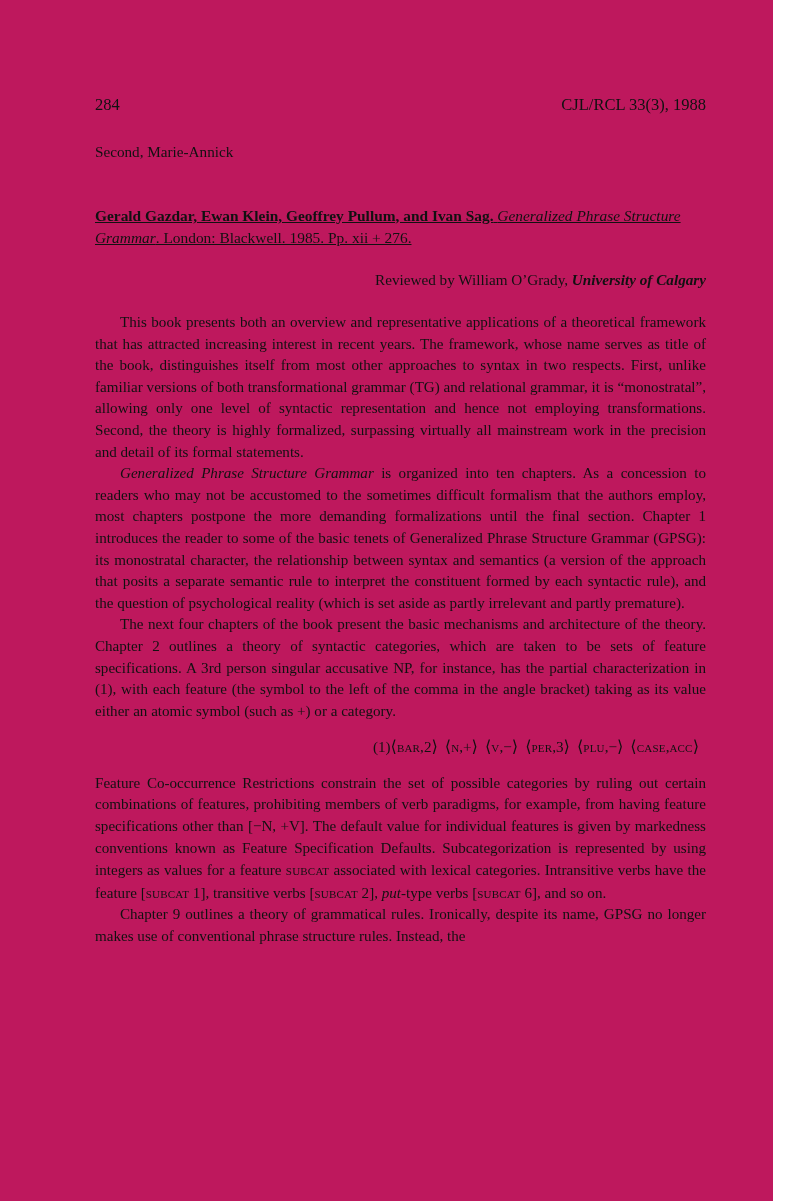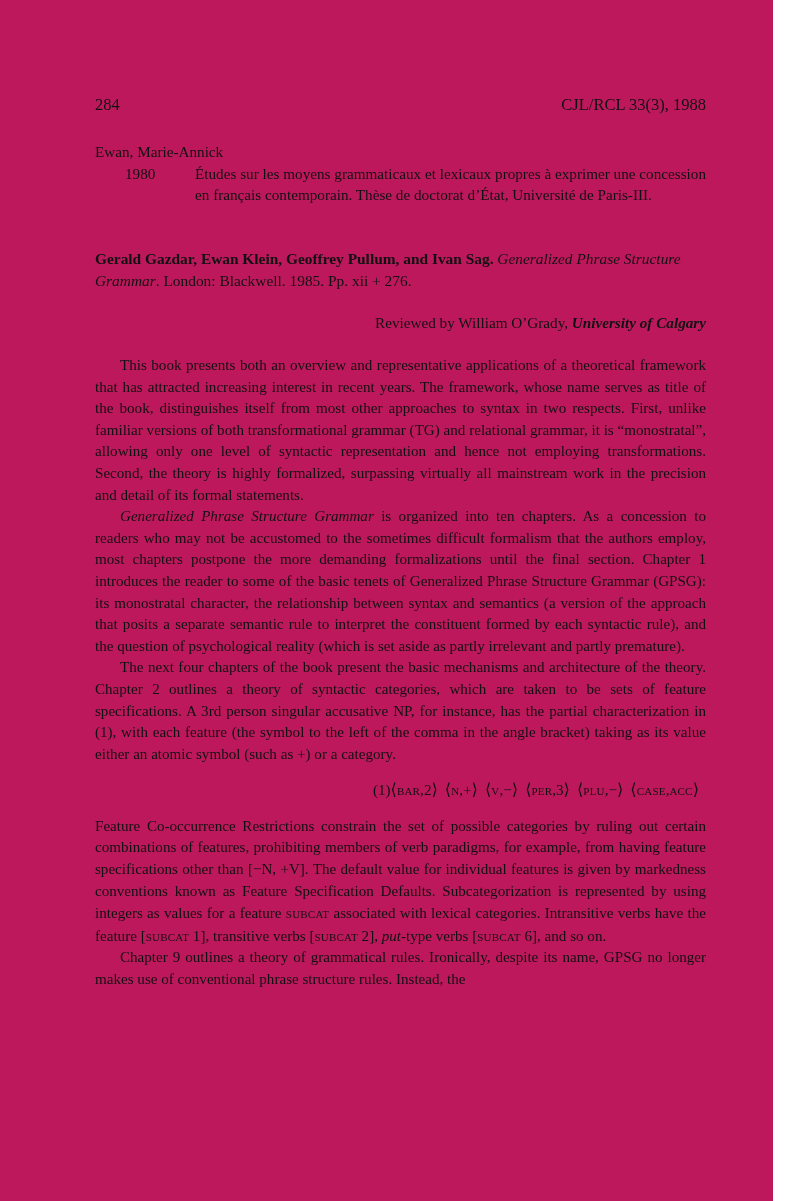--- a/index.html
+++ b/index.html
@@ -65,20 +65,21 @@
   .bib-text {
     display: block;
   }
 
   
   .review-head {
     margin-top: 42px;
     font-size: 15.4px;
     line-height: 22px;
     text-align: left;
+    text-decoration: underline;
   }
   .review-head .authors {
     font-weight: bold;
   }
   .review-head .booktitle {
     font-style: italic;
   }
 
   .reviewer-line {
     margin-top: 20px;
@@ -142,25 +143,21 @@
 
 <div class="page">
   <div class="content">
 
     <div class="running-head">
       <span class="folio">284</span>
       <span class="journal-line">CJL/RCL 33(3), 1988</span>
     </div>
 
     <div class="bib-entry">
-      <div class="bib-author">Ewan, Marie-Annick</div>
-      <div class="bib-row">
-        <span class="bib-year">1980</span>
-        <span class="bib-text">Études sur les moyens grammaticaux et lexicaux propres à exprimer une concession en français contemporain. Thèse de doctorat d’État, Université de Paris-III.</span>
-      </div>
+      <div class="bib-author">Second, Marie-Annick</div>
     </div>
 
     <div class="review-head">
       <span class="authors">Gerald Gazdar, Ewan Klein, Geoffrey Pullum, and Ivan Sag.</span>
       <span class="booktitle">Generalized Phrase Structure Grammar</span><span>. London: Blackwell. 1985. Pp. xii + 276.</span>
     </div>
 
     <div class="reviewer-line">
       <span>Reviewed by William O’Grady,</span>
       <span class="affiliation">University of Calgary</span>

